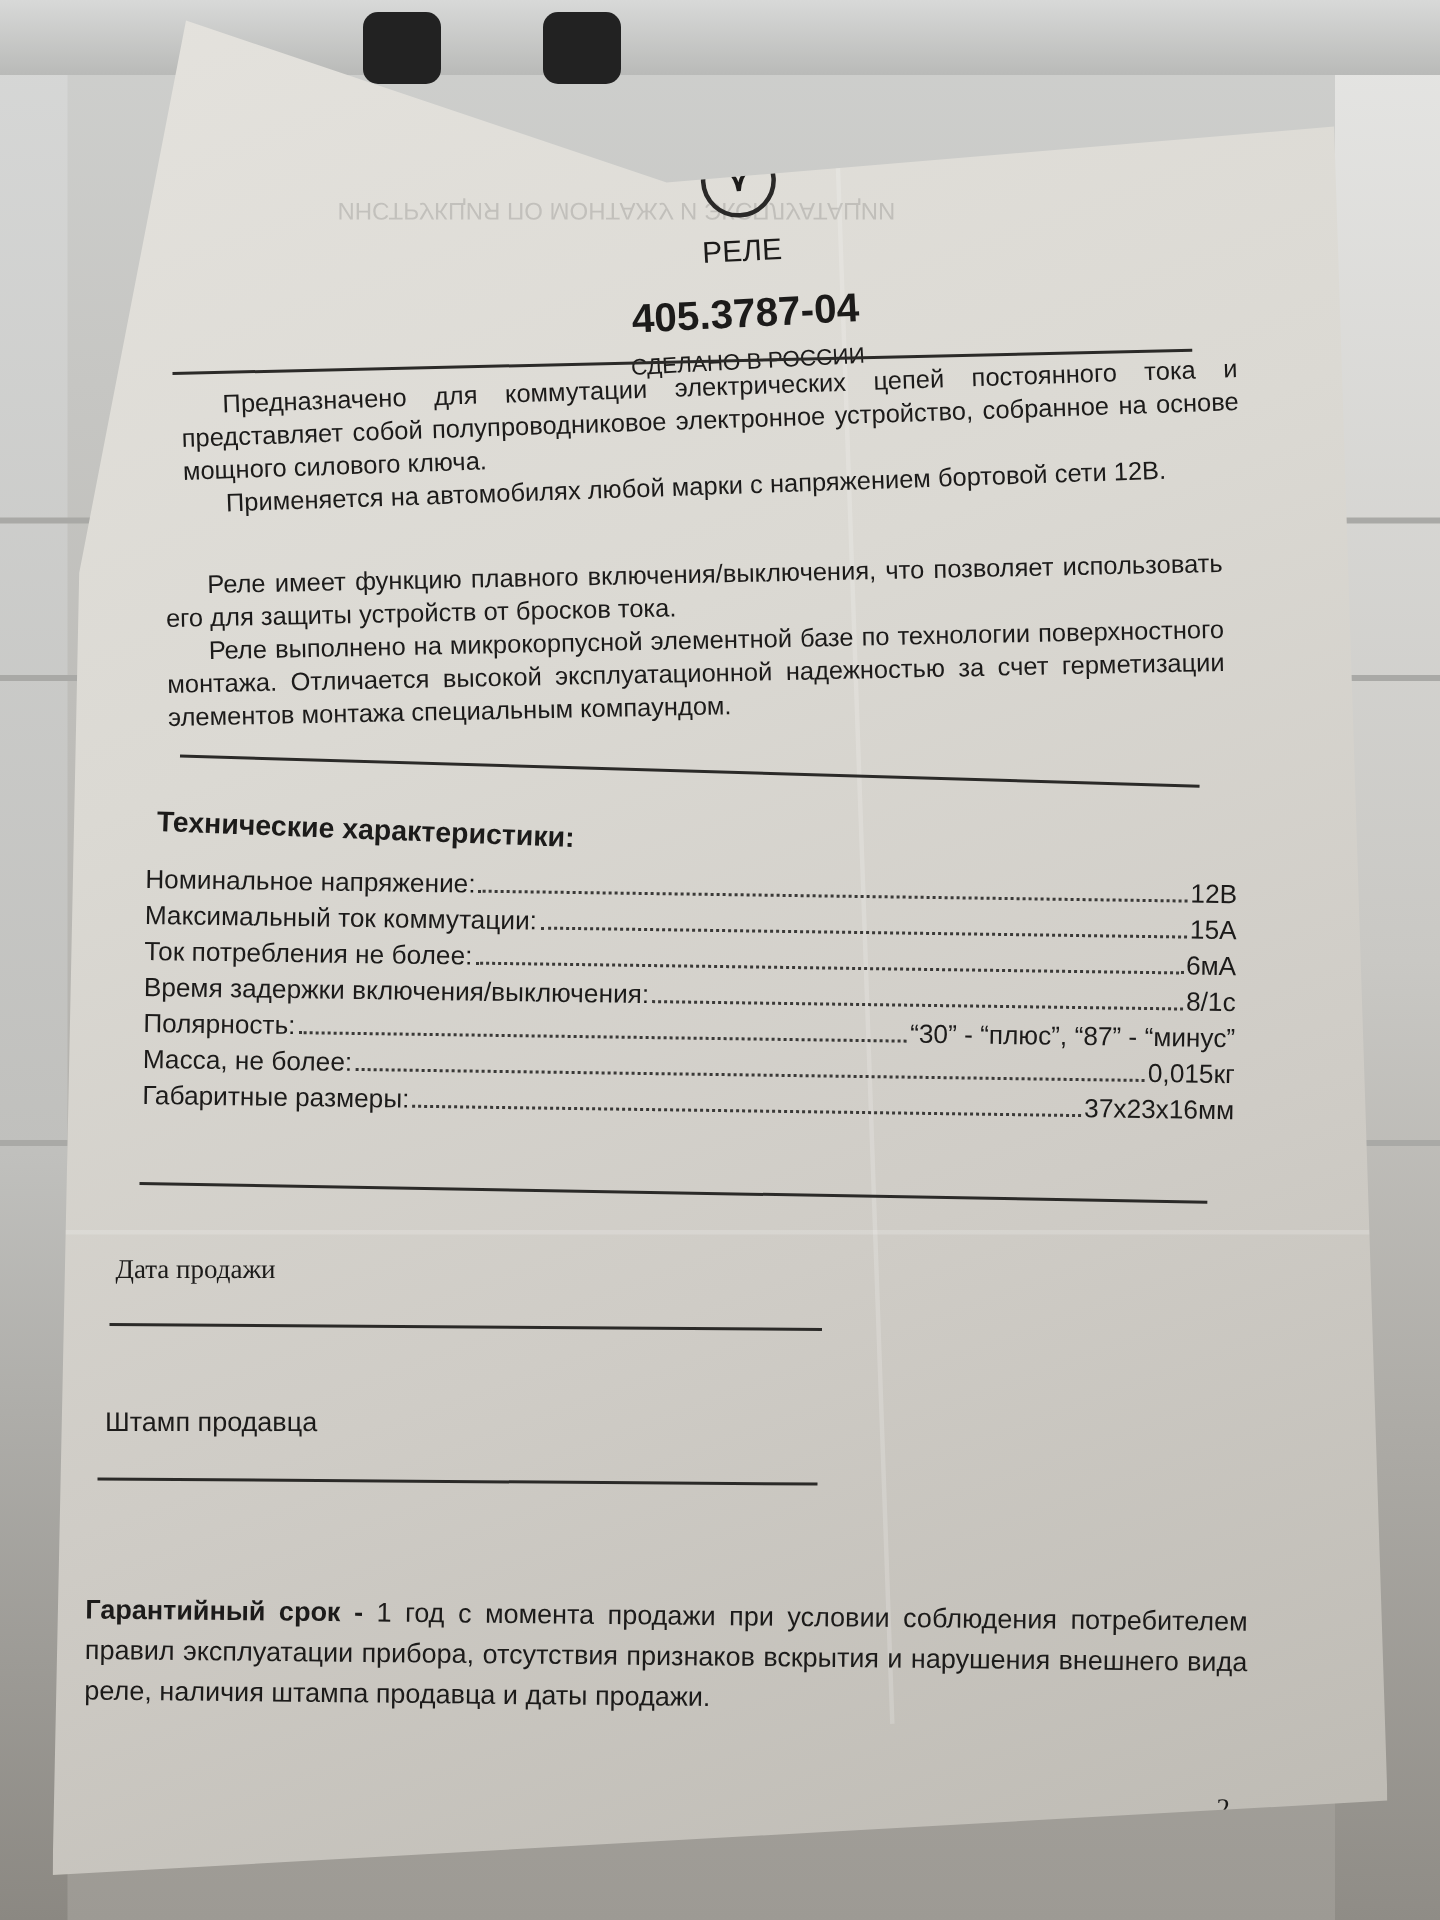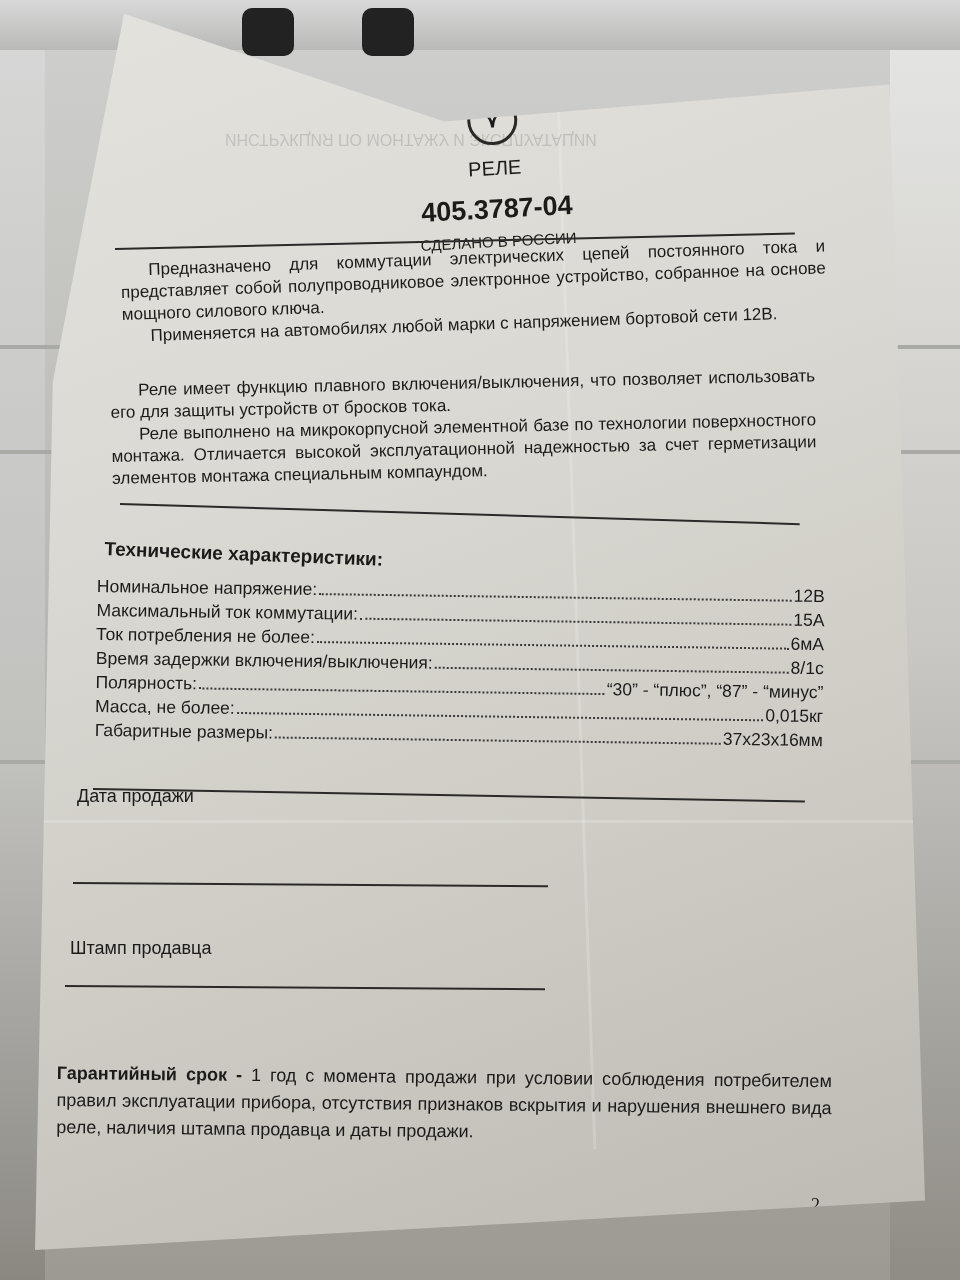--- a/index.html
+++ b/index.html
@@ -138,21 +138,21 @@
       </div>
     <div class="spec-row">
         <span class="label">Габаритные размеры:</span>
         <span class="dots"></span>
         <span class="value">37x23x16мм</span>
       </div>
   </div>
 
   <div class="rule" style="left:58px; top:778px; width:712px; transform: rotate(1deg);"></div>
 
-  <div class="field-label" style="left:42px; top:776px;">Дата продажи</div>
+  <div class="field-label" style="left:42px; top:826px;font-family:Liberation Serif, serif;">Дата продажи</div>
   <div class="rule" style="left:38px; top:872px; width:475px; transform: rotate(0.4deg);"></div>
 
   <div class="field-label" style="left:35px; top:928px;">Штамп продавца</div>
   <div class="rule" style="left:30px; top:975px; width:480px; transform: rotate(0.4deg);"></div>
 
   <div class="warranty"><b>Гарантийный срок -</b><span> 1 год с момента продажи при условии соблюдения потребителем правил эксплуатации прибора, отсутствия признаков вскрытия и нарушения внешнего вида реле, наличия штампа продавца и даты продажи.</span></div>
 
   <div class="page-num">2</div>
 </div>
 

